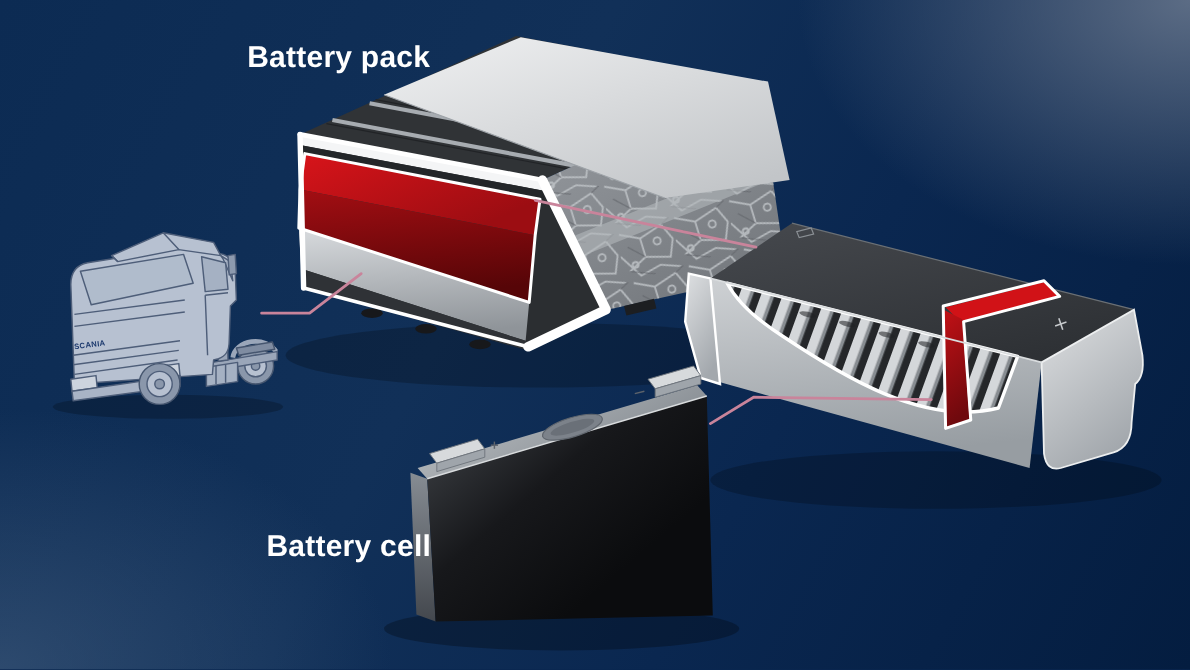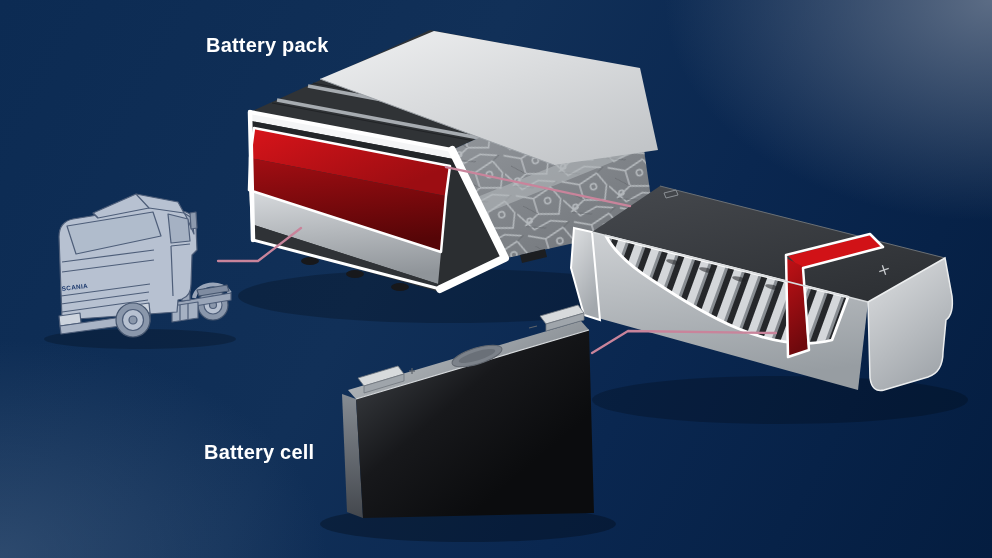--- a/index.html
+++ b/index.html
@@ -8,21 +8,21 @@
     font-family:"Liberation Sans",sans-serif;
     background:
       radial-gradient(60% 72% at 100% 0%, rgba(96,112,136,0.95) 0%, rgba(96,112,136,0) 55%),
       radial-gradient(55% 65% at 0% 100%, rgba(70,97,130,0.55) 0%, rgba(70,97,130,0) 60%),
       linear-gradient(118deg,#0c2b53 0%,#113058 40%,#0a2750 65%,#041d40 100%);
   }
   #art{position:absolute;left:0;top:0;}
   .label{
     position:absolute;
     color:var(--label-text,#ffffff);
-    font-size:20px;font-weight:700;letter-spacing:0.2px;
+    font-size:25px;font-weight:700;letter-spacing:0.2px;
     white-space:nowrap;
   }
   .pink-line{stroke:var(--connector-pink,#c9849b);stroke-width:2.3;fill:none;stroke-linejoin:round;stroke-linecap:round;}
   .white-outline{stroke:#ffffff;fill:none;stroke-linejoin:round;stroke-linecap:round;}
   .truck-line{stroke:var(--truck-line,#4e5e79);stroke-width:1.2;stroke-linejoin:round;}
 </style>
 </head>
 <body>
 
 <div id="stage">
@@ -257,14 +257,14 @@
     </g>
 
     <g>
       <polyline class="pink-line" points="218,261 258,261 301,228"></polyline>
       <polyline class="pink-line" points="446,167 630,206"></polyline>
       <polyline class="pink-line" points="592,353 628,331 776,333"></polyline>
     </g>
   </svg>
 
   <div class="label" style="left:206px;top:34px">Battery pack</div>
-  <div class="label" style="left:204px;top:441px">Battery cell</div>
+  <div class="label" style="left:222px;top:441px">Battery cell</div>
 </div>
 
 </body></html>

